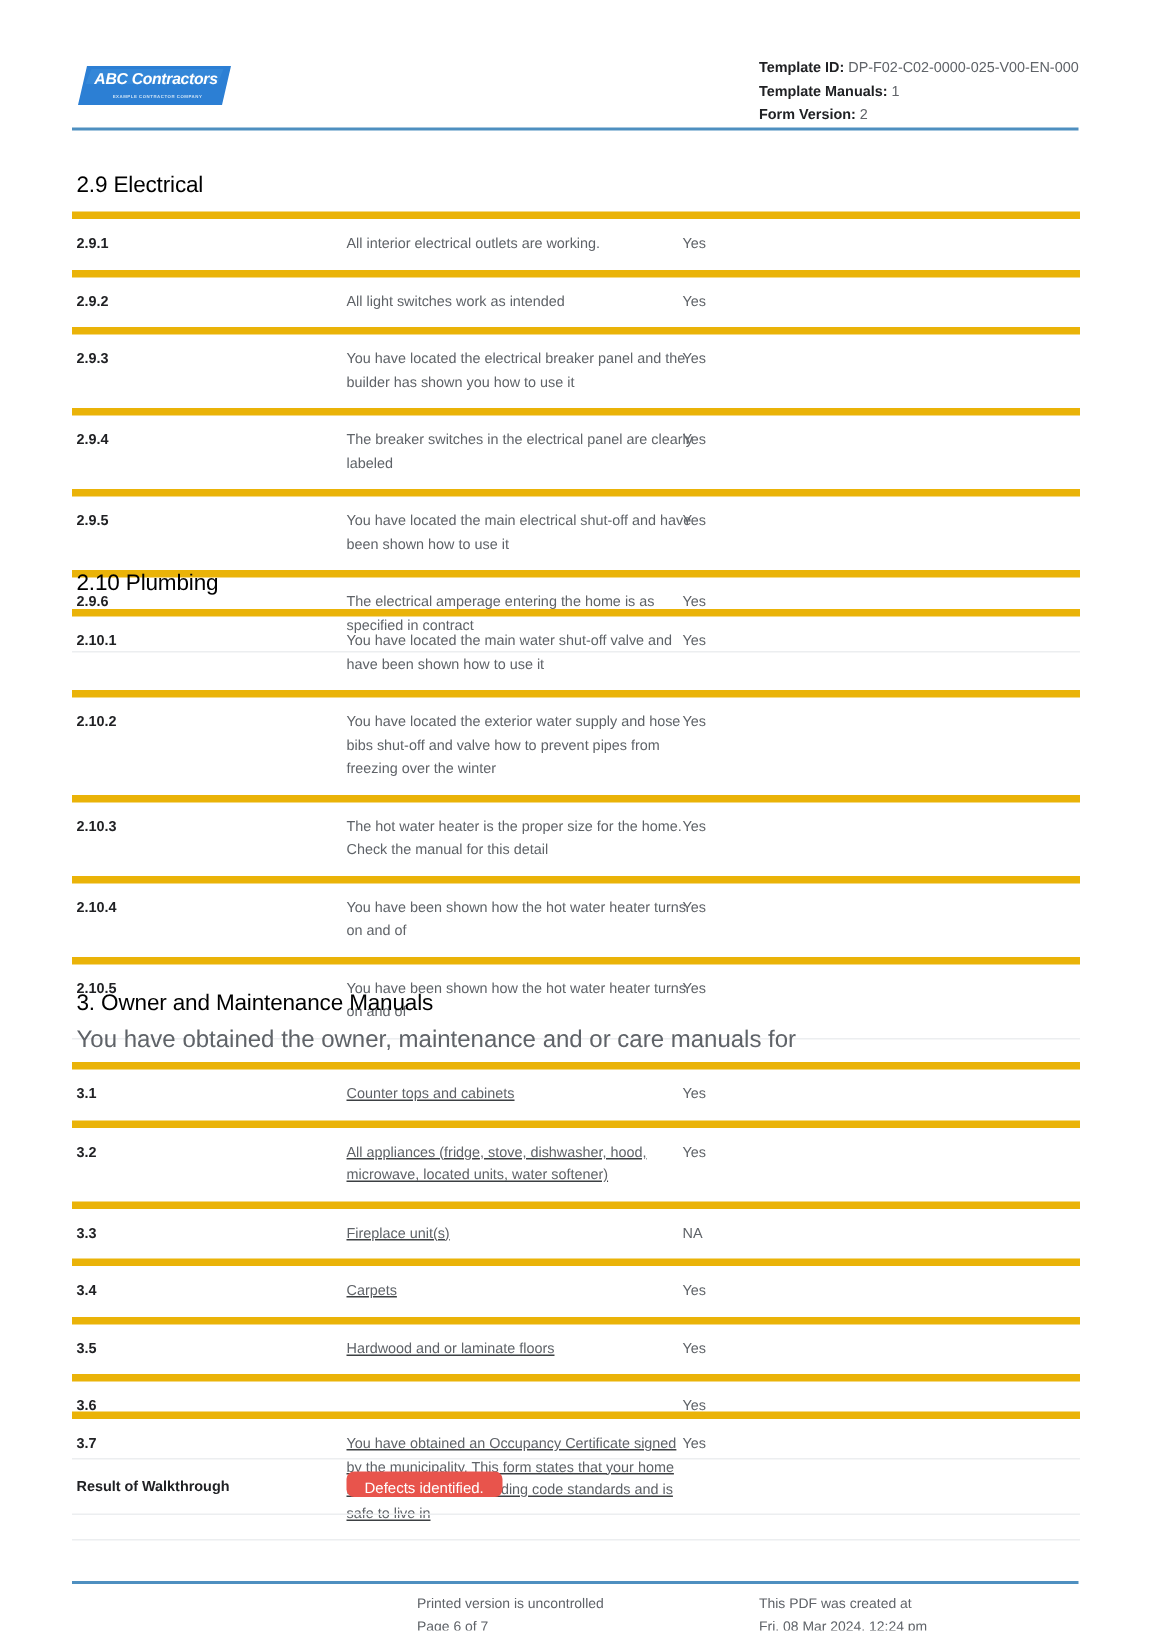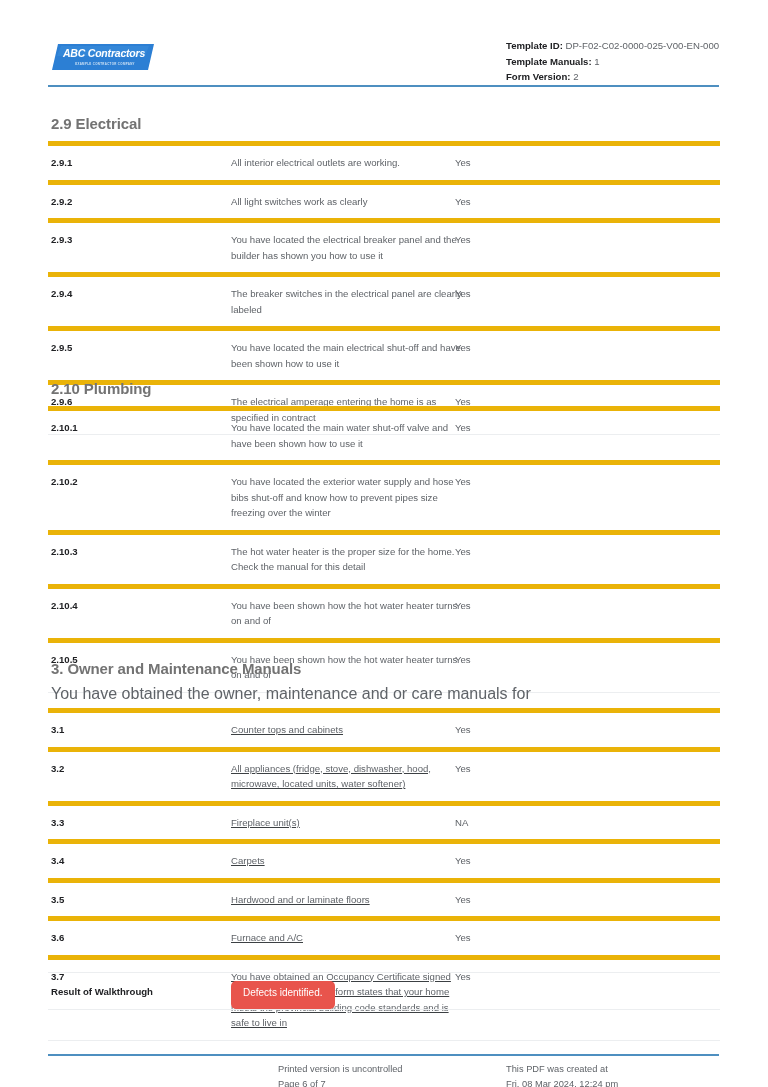--- a/index.html
+++ b/index.html
@@ -109,22 +109,22 @@
   .content {
     position: absolute;
     left: 48px;
     top: 88px;
     width: 672px;
   }
 
   h2.section-heading {
     margin: 0;
     font-size: 15px;
-    font-weight: bold;
-    color: #737373;
+    font-weight: normal;
+    color: #000000;
     letter-spacing: -0.1px;
   }
   .heading-2-9   { position: absolute; left: 3px; top: 7px; }
   .heading-2-10  { position: absolute; left: 3px; top: 272px; }
   .heading-3     { position: absolute; left: 3px; top: 552px; }
 
   .section-intro {
     position: absolute;
     left: 3px;
     top: 579px;
@@ -198,21 +198,21 @@
     color: #202124;
   }
   .badge {
     position: absolute;
     left: 183px;
     top: 8px;
     background: #e8544c;
     color: #ffffff;
     font-size: 10px;
     border-radius: 5px;
-    padding: 6px 12px 11px 12px;
+    padding: 6px 12px 0 12px;
     line-height: 11px;
     display: inline-block;
     white-space: nowrap;
   }
 
   
   .rule-bottom {
     position: absolute;
     left: 48px;
     top: 1034px;
@@ -276,21 +276,21 @@
 
     <h2 class="section-heading heading-2-9">2.9 Electrical</h2>
     <div class="tbl tbl-electrical">
         <div class="row">
           <div class="cell-id">2.9.1</div>
           <div class="cell-desc">All interior electrical outlets are working.</div>
           <div class="cell-ans">Yes</div>
         </div>
         <div class="row">
           <div class="cell-id">2.9.2</div>
-          <div class="cell-desc">All light switches work as clearly</div>
+          <div class="cell-desc">All light switches work as intended</div>
           <div class="cell-ans">Yes</div>
         </div>
         <div class="row">
           <div class="cell-id">2.9.3</div>
           <div class="cell-desc">You have located the electrical breaker panel and the builder has shown you how to use it</div>
           <div class="cell-ans">Yes</div>
         </div>
         <div class="row">
           <div class="cell-id">2.9.4</div>
           <div class="cell-desc">The breaker switches in the electrical panel are clearly labeled</div>
@@ -310,21 +310,21 @@
 
     <h2 class="section-heading heading-2-10">2.10 Plumbing</h2>
     <div class="tbl tbl-plumbing">
         <div class="row">
           <div class="cell-id">2.10.1</div>
           <div class="cell-desc">You have located the main water shut-off valve and have been shown how to use it</div>
           <div class="cell-ans">Yes</div>
         </div>
         <div class="row">
           <div class="cell-id">2.10.2</div>
-          <div class="cell-desc">You have located the exterior water supply and hose bibs shut-off and know how to prevent pipes size freezing over the winter</div>
+          <div class="cell-desc">You have located the exterior water supply and hose bibs shut-off and valve how to prevent pipes from freezing over the winter</div>
           <div class="cell-ans">Yes</div>
         </div>
         <div class="row">
           <div class="cell-id">2.10.3</div>
           <div class="cell-desc">The hot water heater is the proper size for the home. Check the manual for this detail</div>
           <div class="cell-ans">Yes</div>
         </div>
         <div class="row">
           <div class="cell-id">2.10.4</div>
           <div class="cell-desc">You have been shown how the hot water heater turns on and of</div>
@@ -360,21 +360,20 @@
           <div class="cell-desc">Carpets</div>
           <div class="cell-ans">Yes</div>
         </div>
         <div class="row">
           <div class="cell-id">3.5</div>
           <div class="cell-desc">Hardwood and or laminate floors</div>
           <div class="cell-ans">Yes</div>
         </div>
         <div class="row">
           <div class="cell-id">3.6</div>
-          <div class="cell-desc">Furnace and A/C</div>
           <div class="cell-ans">Yes</div>
         </div>
         <div class="row">
           <div class="cell-id">3.7</div>
           <div class="cell-desc">You have obtained an Occupancy Certificate signed by the municipality. This form states that your home meets the provincial building code standards and is safe to live in</div>
           <div class="cell-ans">Yes</div>
         </div>
       </div>
 
     <div class="tbl tbl-result">

